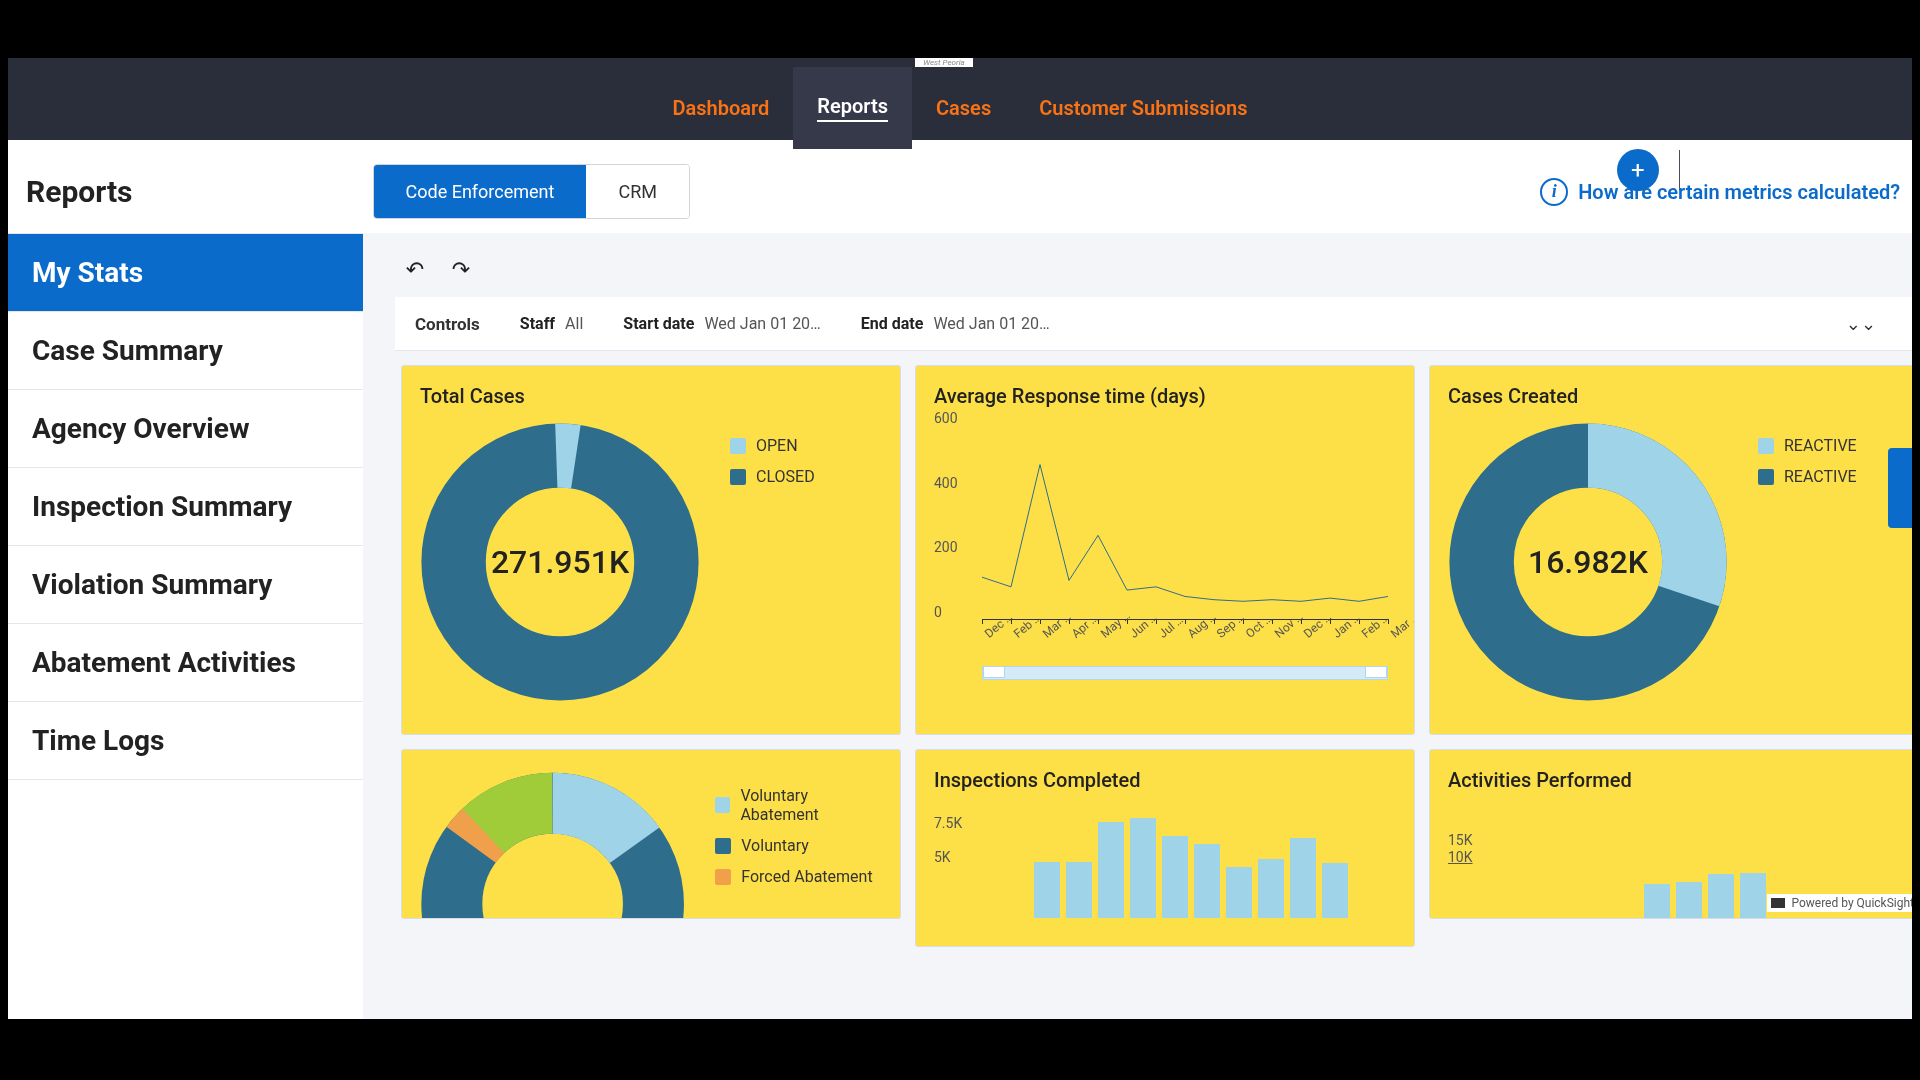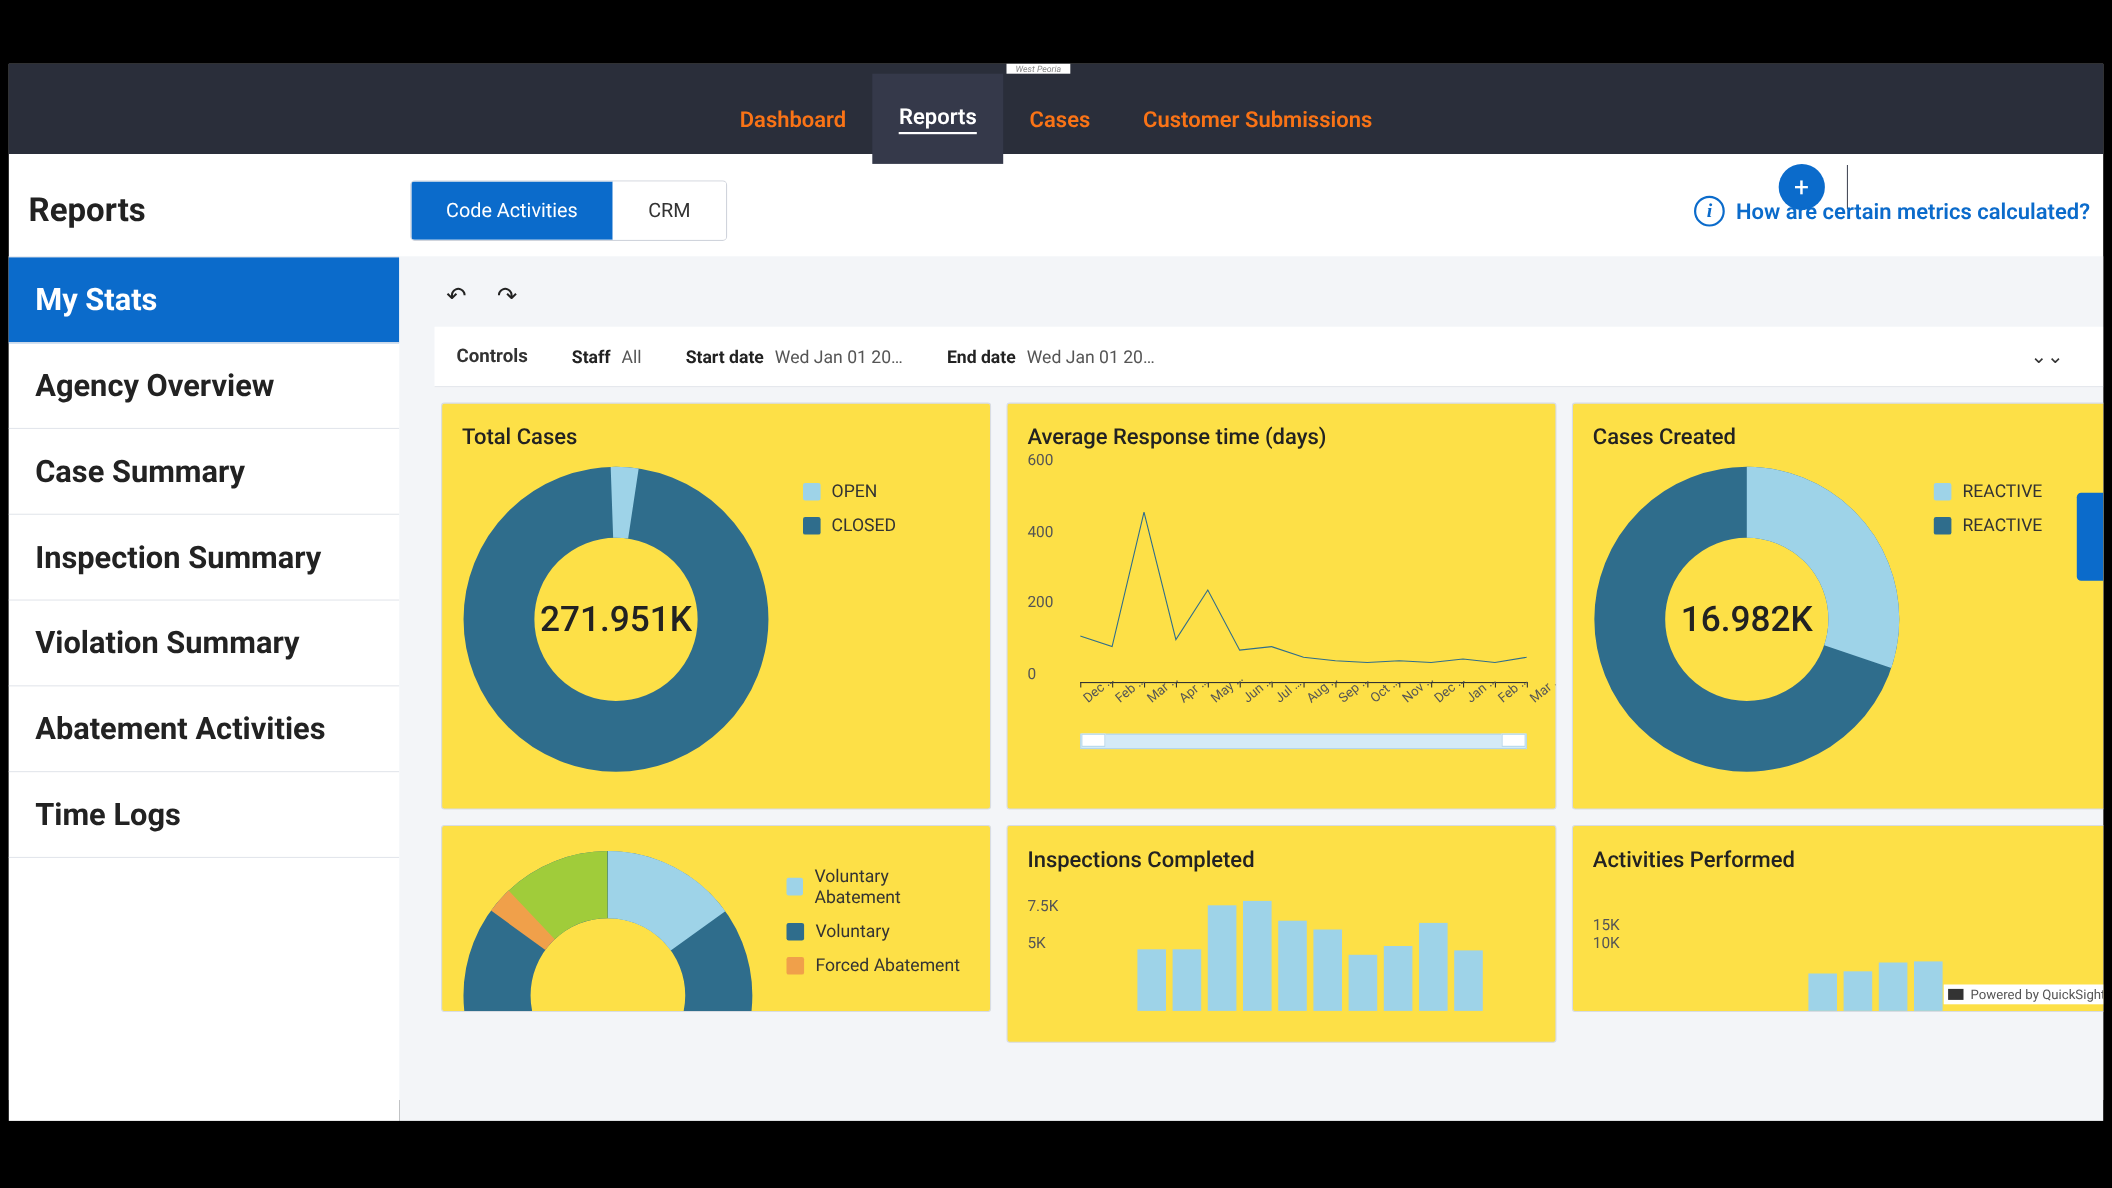--- a/index.html
+++ b/index.html
@@ -95,34 +95,34 @@
       <div class="user-name">
           <span>Kolten Keeney</span>
           <span class="chev-down"></span>
         </div>
     </div>
   </div>
 
   <div class="subheader">
     <div class="page-title">Reports</div>
     <div class="seg-tabs" id="seg-tabs">
-        <div class="seg-tab active">Code Activities</div>
+        <div class="seg-tab active">Code Enforcement</div>
         <div class="seg-tab">CRM</div>
       </div>
     <div class="info-link">
       <span class="info-icon">i</span>
       <span>How are certain metrics calculated?</span>
     </div>
   </div>
 
   <div class="body-row">
     <div class="sidebar" id="sidebar">
         <div class="side-item active">My Stats</div>
+        <div class="side-item">Case Summary</div>
         <div class="side-item">Agency Overview</div>
-        <div class="side-item">Case Summary</div>
         <div class="side-item">Inspection Summary</div>
         <div class="side-item">Violation Summary</div>
         <div class="side-item">Abatement Activities</div>
         <div class="side-item">Time Logs</div>
       </div>
     <div class="main">
       <div class="toolbar">
         <div class="tb-btn">↶</div>
         <div class="tb-btn">↷</div>
       </div>
@@ -268,21 +268,21 @@
                 <div style="width: 26px; background: rgb(158, 211, 232); height: 59.125px;"></div>
                 <div style="width: 26px; background: rgb(158, 211, 232); height: 79.75px;"></div>
                 <div style="width: 26px; background: rgb(158, 211, 232); height: 55px;"></div>
               </div>
             </div>
         </div>
 
         <div class="card" style="height:170px">
           <div class="card-title">Activities Performed</div>
           <div class="barchart" id="bar-act">
-              <span class="ylabel" style="top: 47.25px;">10K</span>
+              <span class="ylabel" style="top: 47.25px; text-decoration: underline;">10K</span>
               <span class="ylabel" style="top: 30px;">15K</span>
               <div style="position: absolute; left: 60px; right: 8px; top: 6px; height: 110px; display: flex; align-items: flex-end; gap: 6px; justify-content: center;">
                 <div style="width: 26px; background: rgb(158, 211, 232); height: 34.375px;"></div>
                 <div style="width: 26px; background: rgb(158, 211, 232); height: 35.75px;"></div>
                 <div style="width: 26px; background: rgb(158, 211, 232); height: 44px;"></div>
                 <div style="width: 26px; background: rgb(158, 211, 232); height: 45.375px;"></div>
               </div>
             </div>
           <div class="powered">
               <span style="width:14px;height:10px;background:#333;display:inline-block"></span>

